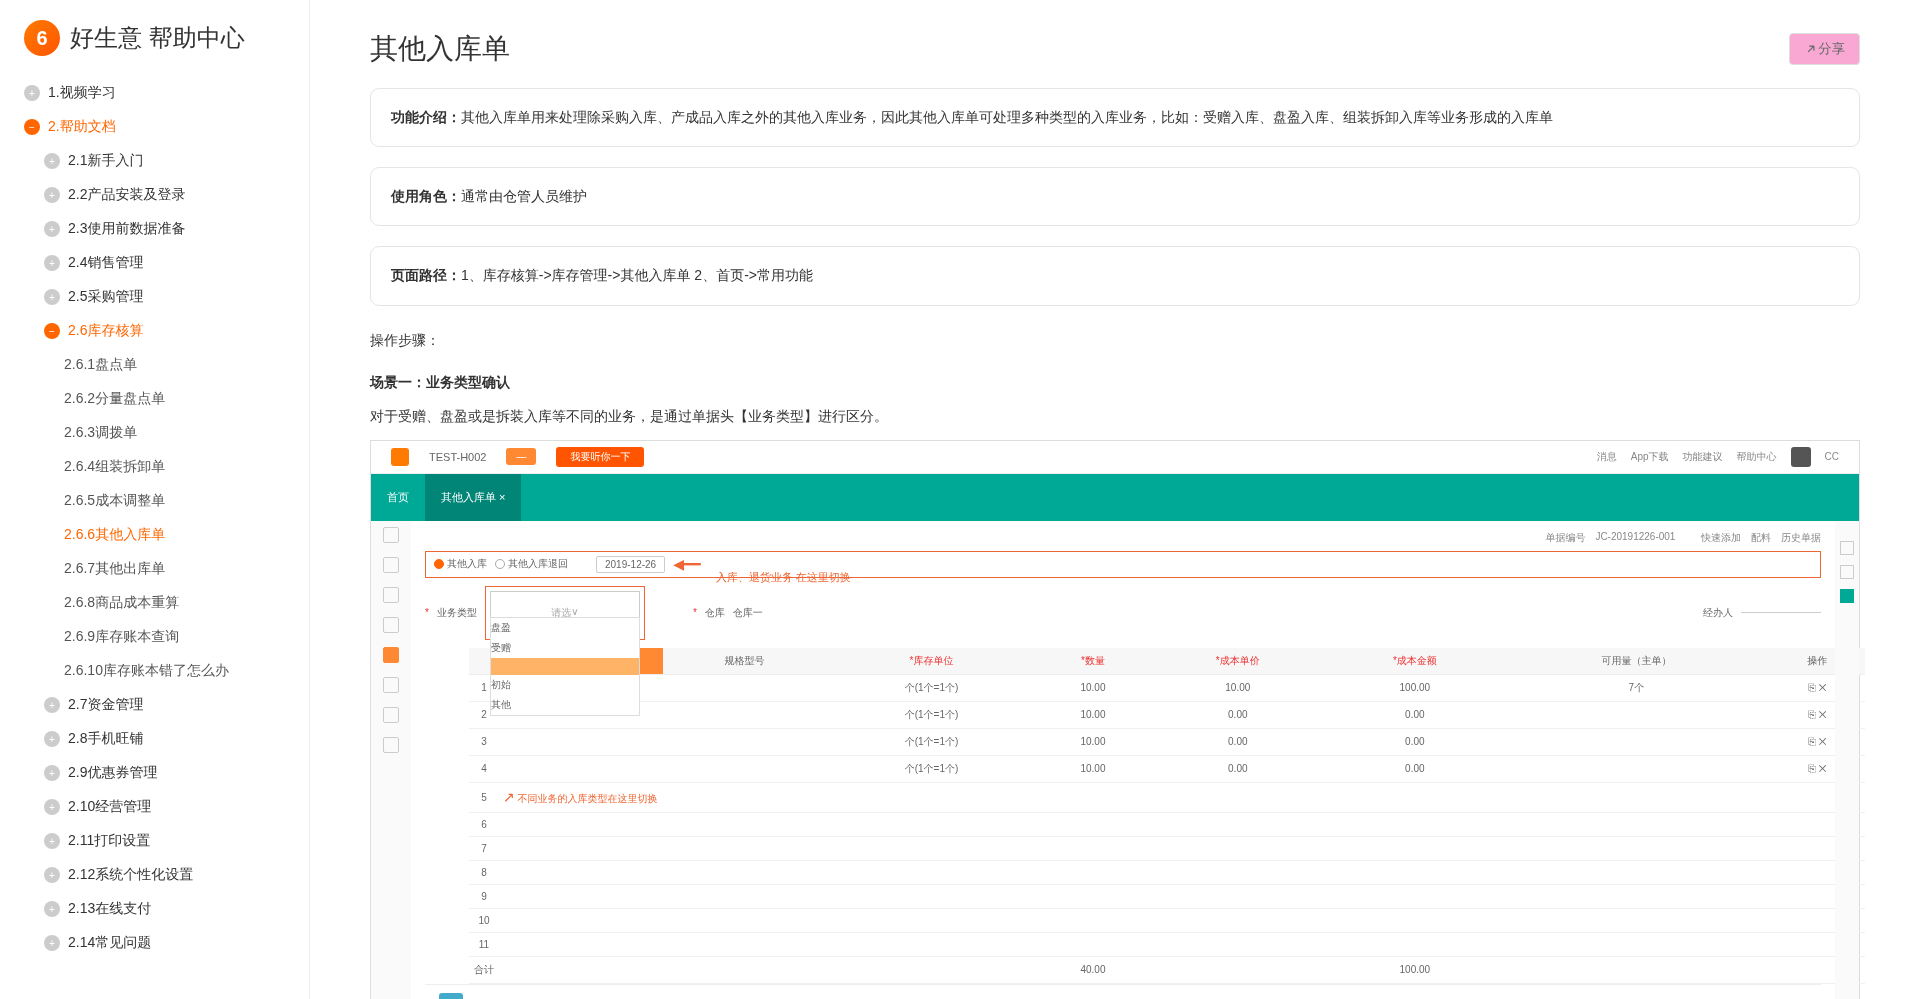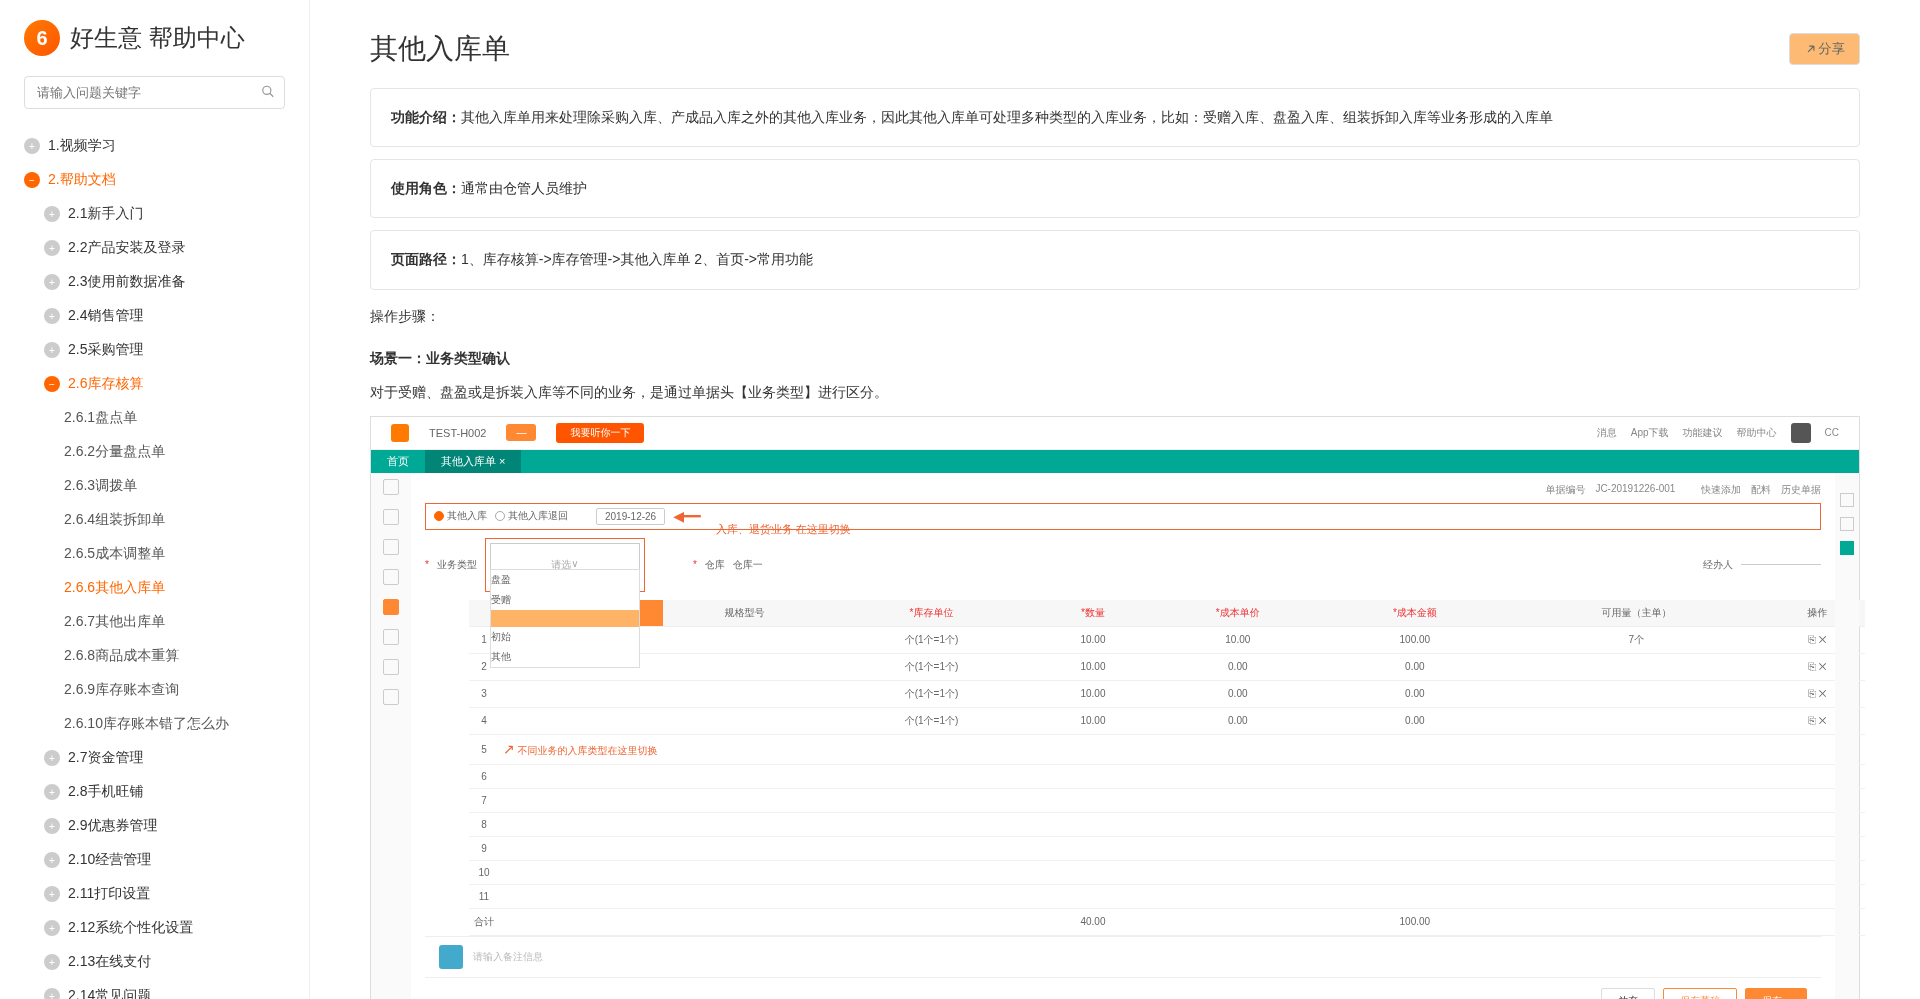--- a/index.html
+++ b/index.html
@@ -16,35 +16,35 @@
 .nav-item{padding:8px 0;display:flex;align-items:center;cursor:pointer;color:#333;}
 .nav-item.active{color:#ff6600;}
 .nav-item.sub{padding-left:20px;}
 .nav-item.sub2{padding-left:40px;color:#555;}
 .nav-item.sub2.active{color:#ff6600;}
 .expand-icon{width:16px;height:16px;border-radius:50%;background:#ccc;display:inline-flex;align-items:center;justify-content:center;margin-right:8px;font-size:10px;color:#fff;flex-shrink:0;}
 .expand-icon.open{background:#ff6600;}
 .main{flex:1;padding:30px 60px;overflow-y:auto;}
 .page-header{display:flex;justify-content:space-between;align-items:center;margin-bottom:20px;}
 .page-title{font-size:28px;font-weight:500;}
-.share-btn{border:1px solid #ddd;padding:6px 14px;border-radius:4px;background:#fdba74;cursor:pointer;display:flex;align-items:center;color:#666;}
-.info-box{border:1px solid #e5e5e5;border-radius:4px;padding:16px 20px;margin-bottom:12px;background:#fff;line-height:1.8;}
+.share-btn{border:1px solid #ddd;padding:6px 14px;border-radius:4px;background:#f9a8d4;cursor:pointer;display:flex;align-items:center;color:#666;}
+.info-box{border:1px solid #e5e5e5;border-radius:9px;padding:16px 20px;margin-bottom:20px;background:#fff;line-height:1.8;}
 .info-label{font-weight:bold;}
 .section-title{font-weight:bold;margin-top:20px;margin-bottom:10px;}
 .body-text{line-height:2;margin-bottom:8px;}
 .screenshot{border:1px solid #ddd;padding:0;margin:10px 0 20px 0;}
 .ss-top{background:#fff;padding:6px 20px;display:flex;align-items:center;gap:20px;font-size:11px;border-bottom:1px solid #eee;}
 .ss-logo{width:18px;height:18px;background:#ff7a00;border-radius:3px;display:inline-block;}
 .ss-test{color:#666;}
 .ss-btn1{background:#ff8833;color:#fff;padding:3px 10px;border-radius:3px;font-size:10px;}
 .ss-btn2{background:#ff5500;color:#fff;padding:3px 14px;border-radius:3px;font-size:10px;}
 .ss-top-right{margin-left:auto;display:flex;gap:14px;color:#888;font-size:10px;align-items:center;}
 .ss-avatar{width:20px;height:20px;background:#555;border-radius:3px;}
 .ss-tabs{background:#00a896;display:flex;align-items:center;font-size:11px;color:#fff;}
-.ss-tab{padding:4px 16px;position:relative;}
+.ss-tab{padding:16px 16px;position:relative;}
 .ss-tab.active{background:#008577;text-align:right;}
 .ss-sidebar-and-content{display:flex;}
 .ss-left-icons{width:40px;background:#fafafa;display:flex;flex-direction:column;align-items:center;padding-top:6px;gap:14px;}
 .ss-left-icons span{width:16px;height:16px;display:block;border:1px solid #ccc;border-radius:2px;}
 .ss-left-icons span.hl{background:#ff8833;border-color:#ff8833;}
 .ss-content{flex:1;background:#fff;padding:10px 14px;}
 .ss-row1{display:flex;align-items:center;gap:8px;font-size:10px;color:#666;border:1px solid #e63;padding:4px 8px;position:relative;}
 .ss-radio{display:inline-flex;align-items:center;gap:3px;}
 .ss-radio-dot{width:10px;height:10px;border:1px solid #aaa;border-radius:50%;display:inline-block;}
 .ss-radio-dot.on{background:#ff6600;border-color:#ff6600;}
@@ -75,29 +75,20 @@
 .ss-arrow{color:#e63;font-size:14px;}
 </style>
 </head>
 <body>
 
 <div class="container">
   <aside class="sidebar">
     <div class="logo-area">
       <div class="logo">6</div>
       <span class="logo-text">好生意 帮助中心</span>
-    </div>
-    <div class="search-box">
-      <input class="search-input" placeholder="请输入问题关键字" style="">
-      <span class="search-icon">
-        <svg width="14" height="14" viewBox="0 0 24 24" fill="none" stroke="#999" stroke-width="2">
-            <circle cx="10" cy="10" r="7"></circle>
-            <line x1="21" y1="21" x2="15" y2="15"></line>
-          </svg>
-      </span>
     </div>
     <ul class="nav-list">
       <li class="nav-item">
           <span class="expand-icon">+</span>
           <span>1.视频学习</span>
         </li>
       <li class="nav-item active">
           <span class="expand-icon open">−</span>
           <span>2.帮助文档</span>
         </li>

